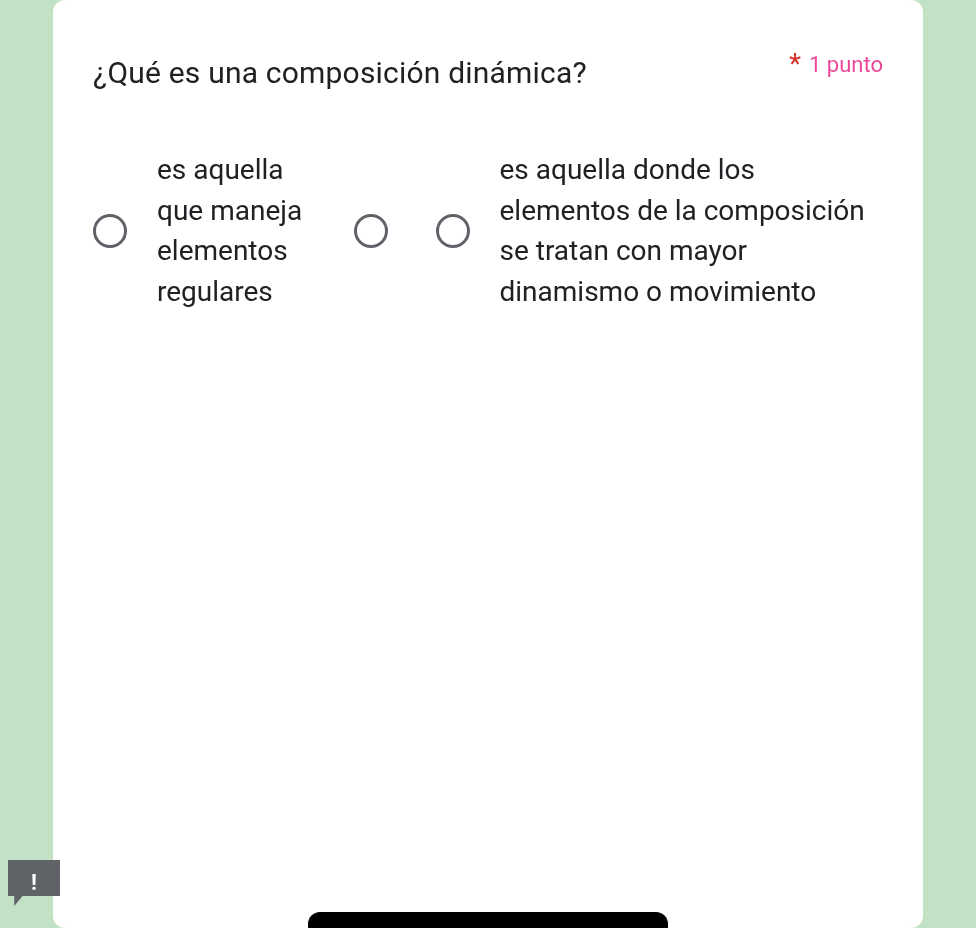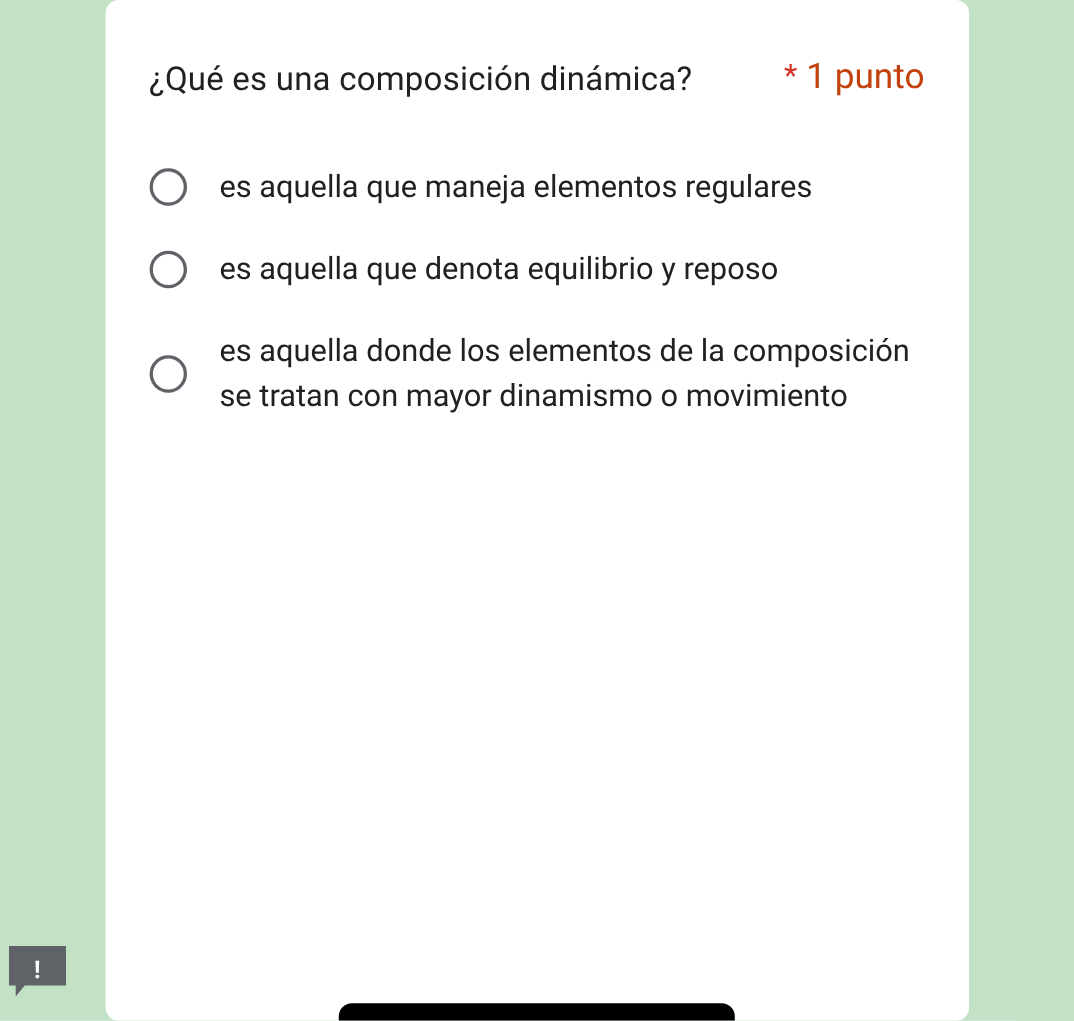--- a/index.html
+++ b/index.html
@@ -11,21 +11,21 @@
       background-color: #c3e2c5;
       font-family: 'Roboto', Arial, sans-serif;
       width: 976px;
       height: 928px;
       overflow: hidden;
       position: relative;
     }
     .form-card {
       background-color: #ffffff;
       margin: 0 auto;
-      width: 785px;
+      width: 870px;
       border-radius: 12px;
       padding: 50px 40px 40px 40px;
       position: relative;
       min-height: 928px;
     }
     .question-header {
       display: flex;
       justify-content: space-between;
       align-items: flex-start;
       margin-bottom: 55px;
@@ -43,27 +43,27 @@
       align-items: center;
       gap: 8px;
       white-space: nowrap;
     }
     .required-star {
       color: #d93025;
       font-size: 28px;
       line-height: 1;
     }
     .points-label {
-      color: #c2410c;
-      font-size: 32px;
+      color: #ec4899;
+      font-size: 22px;
     }
     .options-container {
       display: flex;
-      flex-direction: column;
-      gap: 34px;
+      flex-direction: row;
+      gap: 48px;
     }
     .option-row {
       display: flex;
       align-items: center;
       gap: 30px;
     }
     .radio-circle {
       width: 34px;
       height: 34px;
       min-width: 34px;
@@ -122,21 +122,20 @@
     </div>
   </div>
 
   <div class="options-container">
     <div class="option-row">
       <div class="radio-circle"></div>
       <div class="option-label">es aquella que maneja elementos regulares</div>
     </div>
     <div class="option-row">
       <div class="radio-circle"></div>
-      <div class="option-label">es aquella que denota equilibrio y reposo</div>
     </div>
     <div class="option-row">
       <div class="radio-circle"></div>
       <div class="option-label">es aquella donde los elementos de la composición se tratan con mayor dinamismo o movimiento</div>
     </div>
   </div>
 </div>
 
 <div class="feedback-button">
   <span>!</span>

